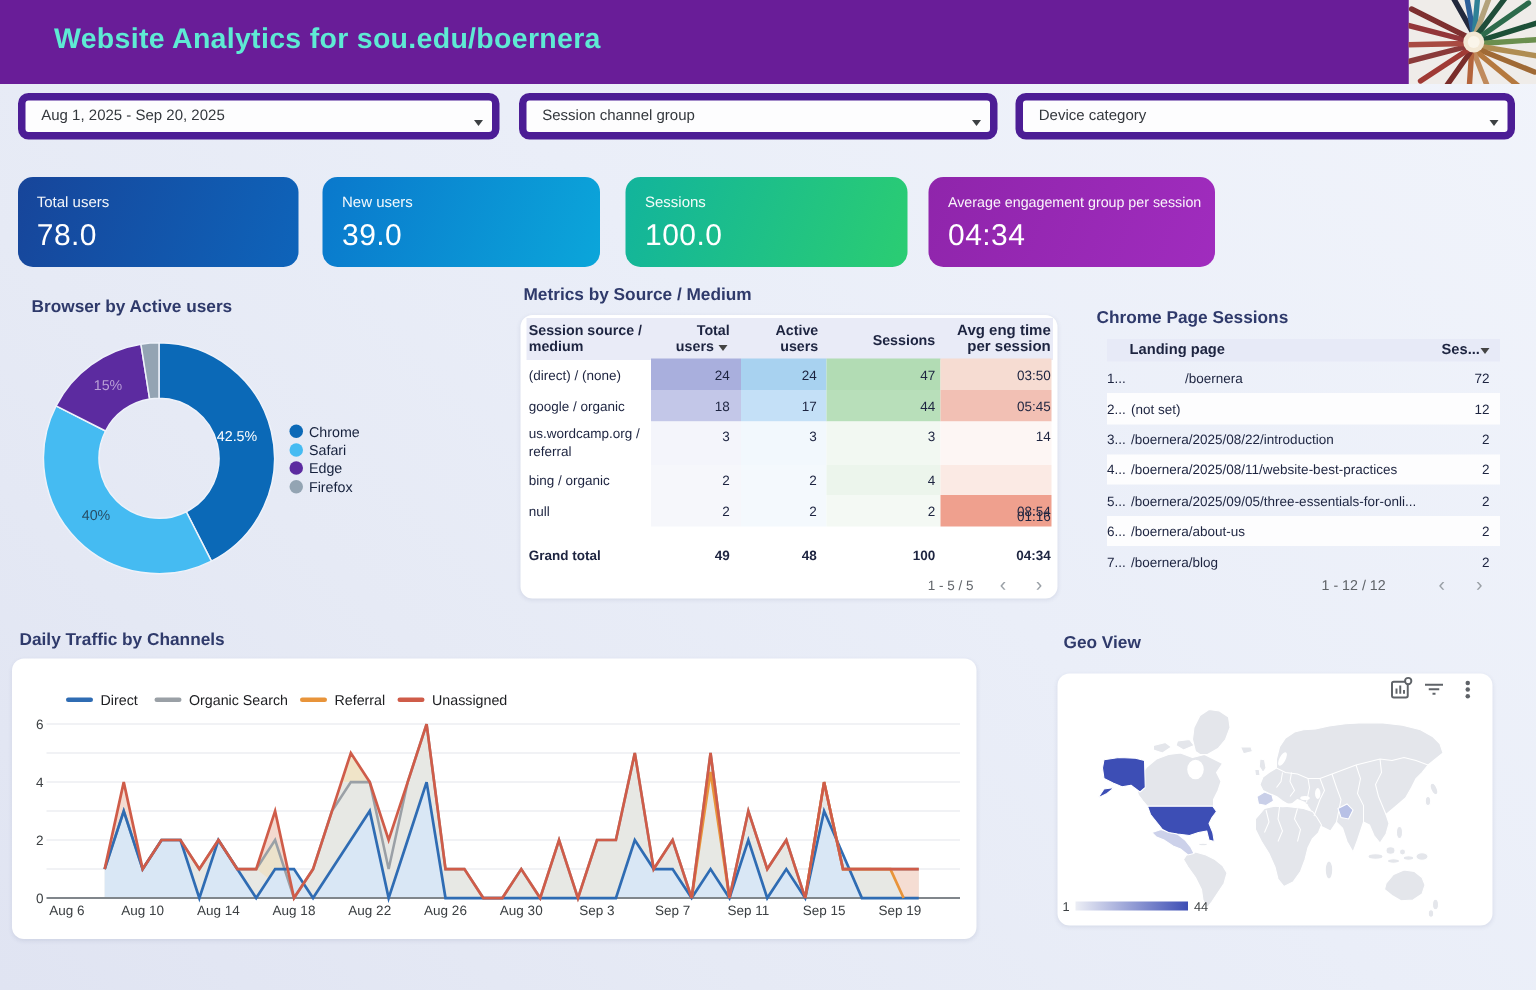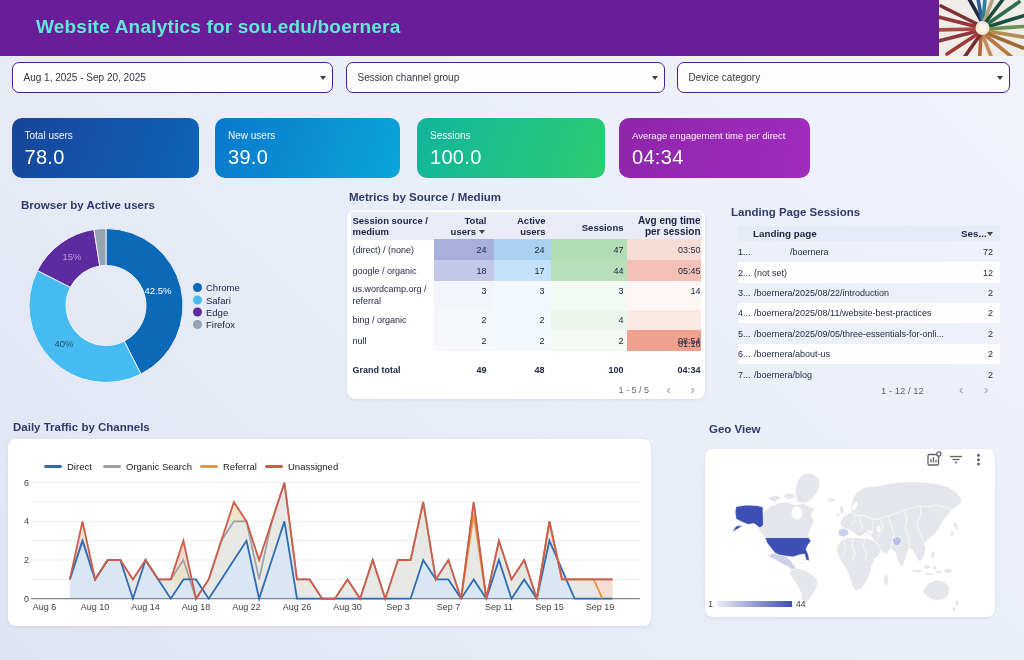--- a/index.html
+++ b/index.html
@@ -8,21 +8,21 @@
     font-family:"Liberation Sans", sans-serif;
     background:linear-gradient(225deg,#f1f4fb 0%,#eaeef8 45%,#e6eaf5 70%,#e0e4f2 100%);
     position:relative;
   }
   .abs { position:absolute; }
   .sect { font-weight:bold; font-size:11.5px; color:#2f3a6b; }
   
   #hdr { left:0; top:0; width:1024px; height:56px; background:#691d98; }
   #hdr h1 { position:absolute; left:36px; top:16px; font-size:19px; color:#5eead4; letter-spacing:.2px;}
   
-  .filter { top:61.5px; height:31.5px; background:#fdfdfe; border:1px solid #4c1d95; border-radius:7px;
+  .filter { top:61.5px; height:31.5px; background:#fdfdfe; border:5px solid #4c1d95; border-radius:7px;
             font-size:10px; color:#33373c; display:flex; align-items:center; padding-left:11px; }
   .filter .car { position:absolute; right:6px; top:13px; width:0; height:0; border-left:3px solid transparent; border-right:3px solid transparent; border-top:4px solid #3c4043; }
   
   .kpi { top:118px; height:60px; border-radius:10px; color:#fff; padding:12px 0 0 13px; }
   .kpi .lb { font-size:10px; opacity:.95; }
   .kpi .vl { font-size:20px; margin-top:5px; letter-spacing:.3px; }
   .num { text-align:right; }
 </style>
 </head>
 <body>
@@ -67,21 +67,21 @@
   </div>
 <div class="abs kpi" style="left:215px;width:185px;background:linear-gradient(110deg,#0a78cc,#0ba6da);">
   <div class="lb">New users</div>
     <div class="vl">39.0</div>
   </div>
 <div class="abs kpi" style="left:417px;width:188px;background:linear-gradient(110deg,#12b49c,#2bcd72);">
   <div class="lb">Sessions</div>
     <div class="vl">100.0</div>
   </div>
 <div class="abs kpi" style="left:619px;width:191px;background:linear-gradient(110deg,#8f25ab,#a02cbe);">
-  <div class="lb" style="font-size:9.5px;">Average engagement time per direct</div>
+  <div class="lb" style="font-size:9.5px;">Average engagement group per session</div>
     <div class="vl">04:34</div>
   </div>
 
 <div class="abs sect" style="left:21px;top:199px;">Browser by Active users</div>
 <svg class="abs" id="donut" style="left:20px;top:219px;" width="300" height="175" viewBox="0 0 300 175">
   <path d="M86.00 9.50A77 77 0 0 1 120.96 155.11L104.16 122.14A40 40 0 0 0 86.00 46.50Z" fill="#0b69b7" stroke="#eef2fa" stroke-width="1"></path>
   <path d="M120.96 155.11A77 77 0 0 1 17.39 51.54L50.36 68.34A40 40 0 0 0 104.16 122.14Z" fill="#45bbf2" stroke="#eef2fa" stroke-width="1"></path>
   <path d="M17.39 51.54A77 77 0 0 1 73.95 10.45L79.74 46.99A40 40 0 0 0 50.36 68.34Z" fill="#5c2ba0" stroke="#eef2fa" stroke-width="1"></path>
   <path d="M73.95 10.45A77 77 0 0 1 86.00 9.50L86.00 46.50A40 40 0 0 0 79.74 46.99Z" fill="#93a4b3" stroke="#eef2fa" stroke-width="1"></path>
   <text x="138" y="75" font-size="9.5" fill="#fff" text-anchor="middle">42.5%</text>
@@ -156,21 +156,21 @@
   <div class="abs" style="left:6px;top:154.5px;font-weight:bold;">Grand total</div>
   <div class="abs num" style="left:80px;top:154.5px;width:60px;font-weight:bold;">49</div>
   <div class="abs num" style="left:138px;top:154.5px;width:60px;font-weight:bold;">48</div>
   <div class="abs num" style="left:179px;top:154.5px;width:98px;font-weight:bold;">100</div>
   <div class="abs num" style="left:274px;top:154.5px;width:80px;font-weight:bold;">04:34</div>
   <div class="abs" style="left:272px;top:174.5px;color:#5f6368;">1 - 5 / 5</div>
   <div class="abs" style="left:320px;top:172px;color:#9aa0a6;font-size:13px;">‹</div>
   <div class="abs" style="left:344px;top:172px;color:#9aa0a6;font-size:13px;">›</div>
 </div>
 
-<div class="abs sect" style="left:731px;top:206px;">Landing Page Sessions</div>
+<div class="abs sect" style="left:731px;top:206px;">Chrome Page Sessions</div>
 <div class="abs" id="ltable" style="left:731px;top:226px;width:269px;height:172px;font-size:9px;color:#1d2440;">
   <div class="abs" style="left:6.7px;top:0;width:262.3px;height:15px;background:#e7eaf7;"></div>
   <div class="abs" style="left:22px;top:2px;font-weight:bold;font-size:9.8px;">Landing page</div>
   <div class="abs" style="left:230px;top:2px;font-weight:bold;font-size:9.8px;">Ses...</div>
   <div class="abs" style="left:256px;top:6px;width:0;height:0;border-left:3px solid transparent;border-right:3px solid transparent;border-top:4px solid #444;"></div>
   <div class="abs" style="left:6.7px;top:36.2px;width:262.3px;height:20.4px;background:#fdfdfe;"></div>
   <div class="abs" style="left:6.7px;top:77px;width:262.3px;height:20.4px;background:#fdfdfe;"></div>
   <div class="abs" style="left:6.7px;top:117.8px;width:262.3px;height:20.4px;background:#fdfdfe;"></div>
   <div class="abs" style="left:7px;top:21px;">1...</div>
     <div class="abs" style="left:23px;top:21px;margin-left:36px;">/boernera</div>

